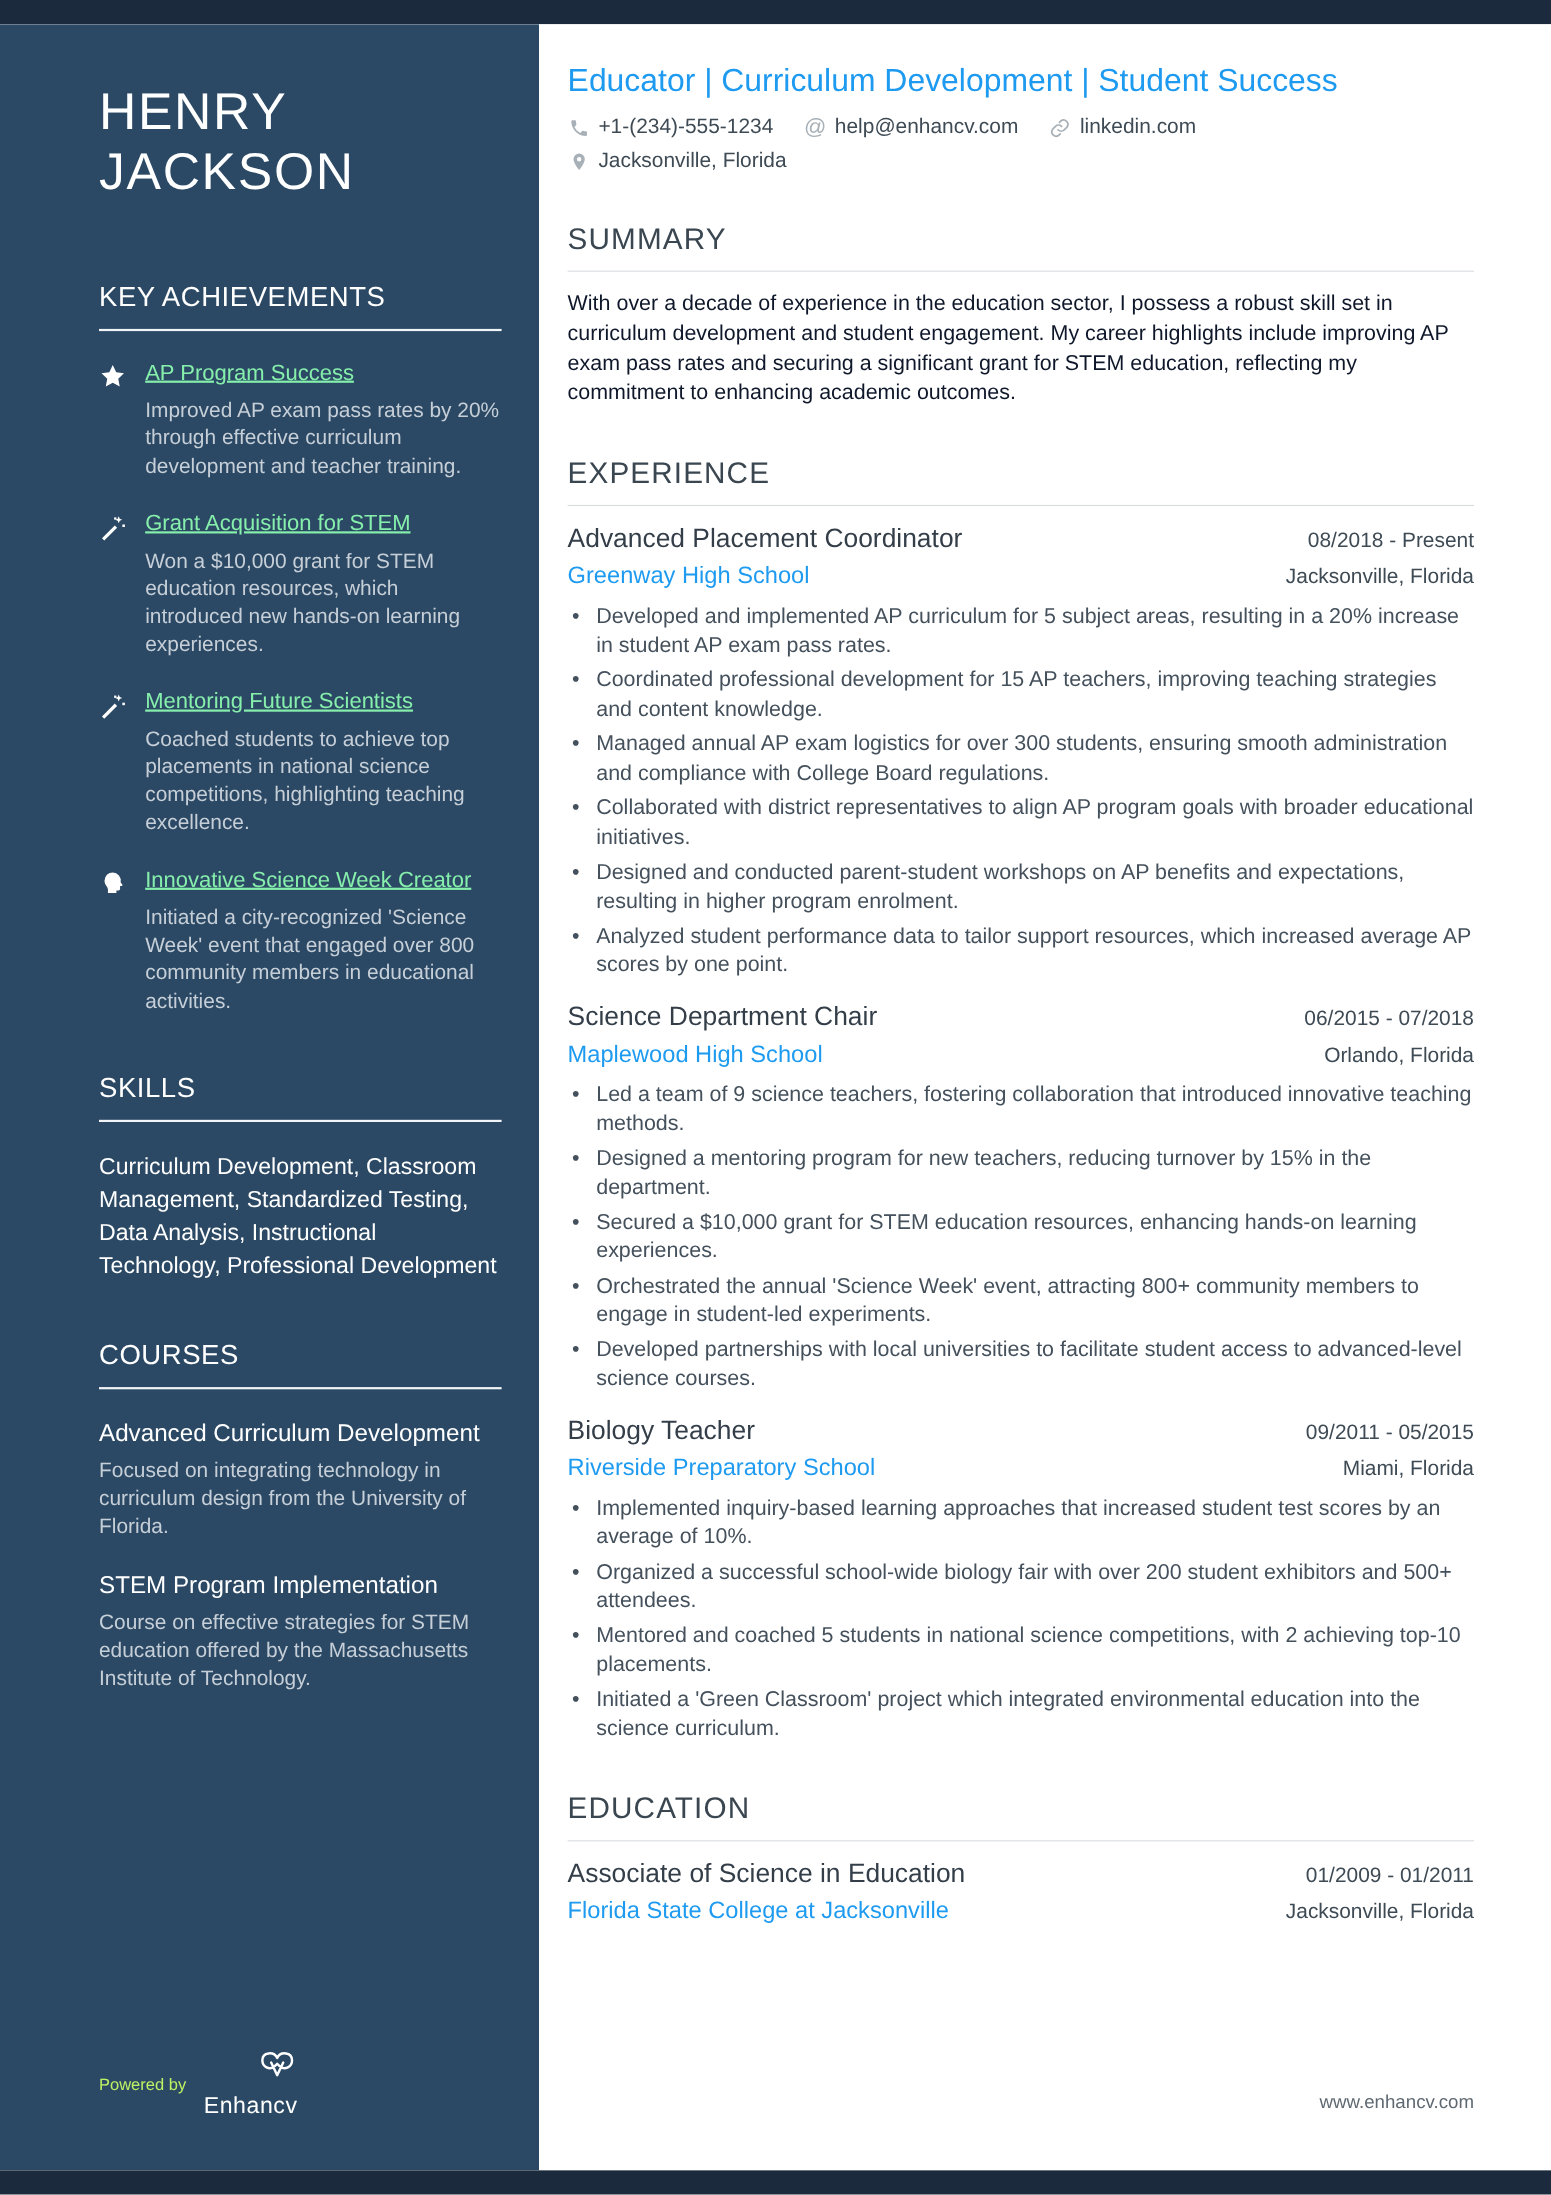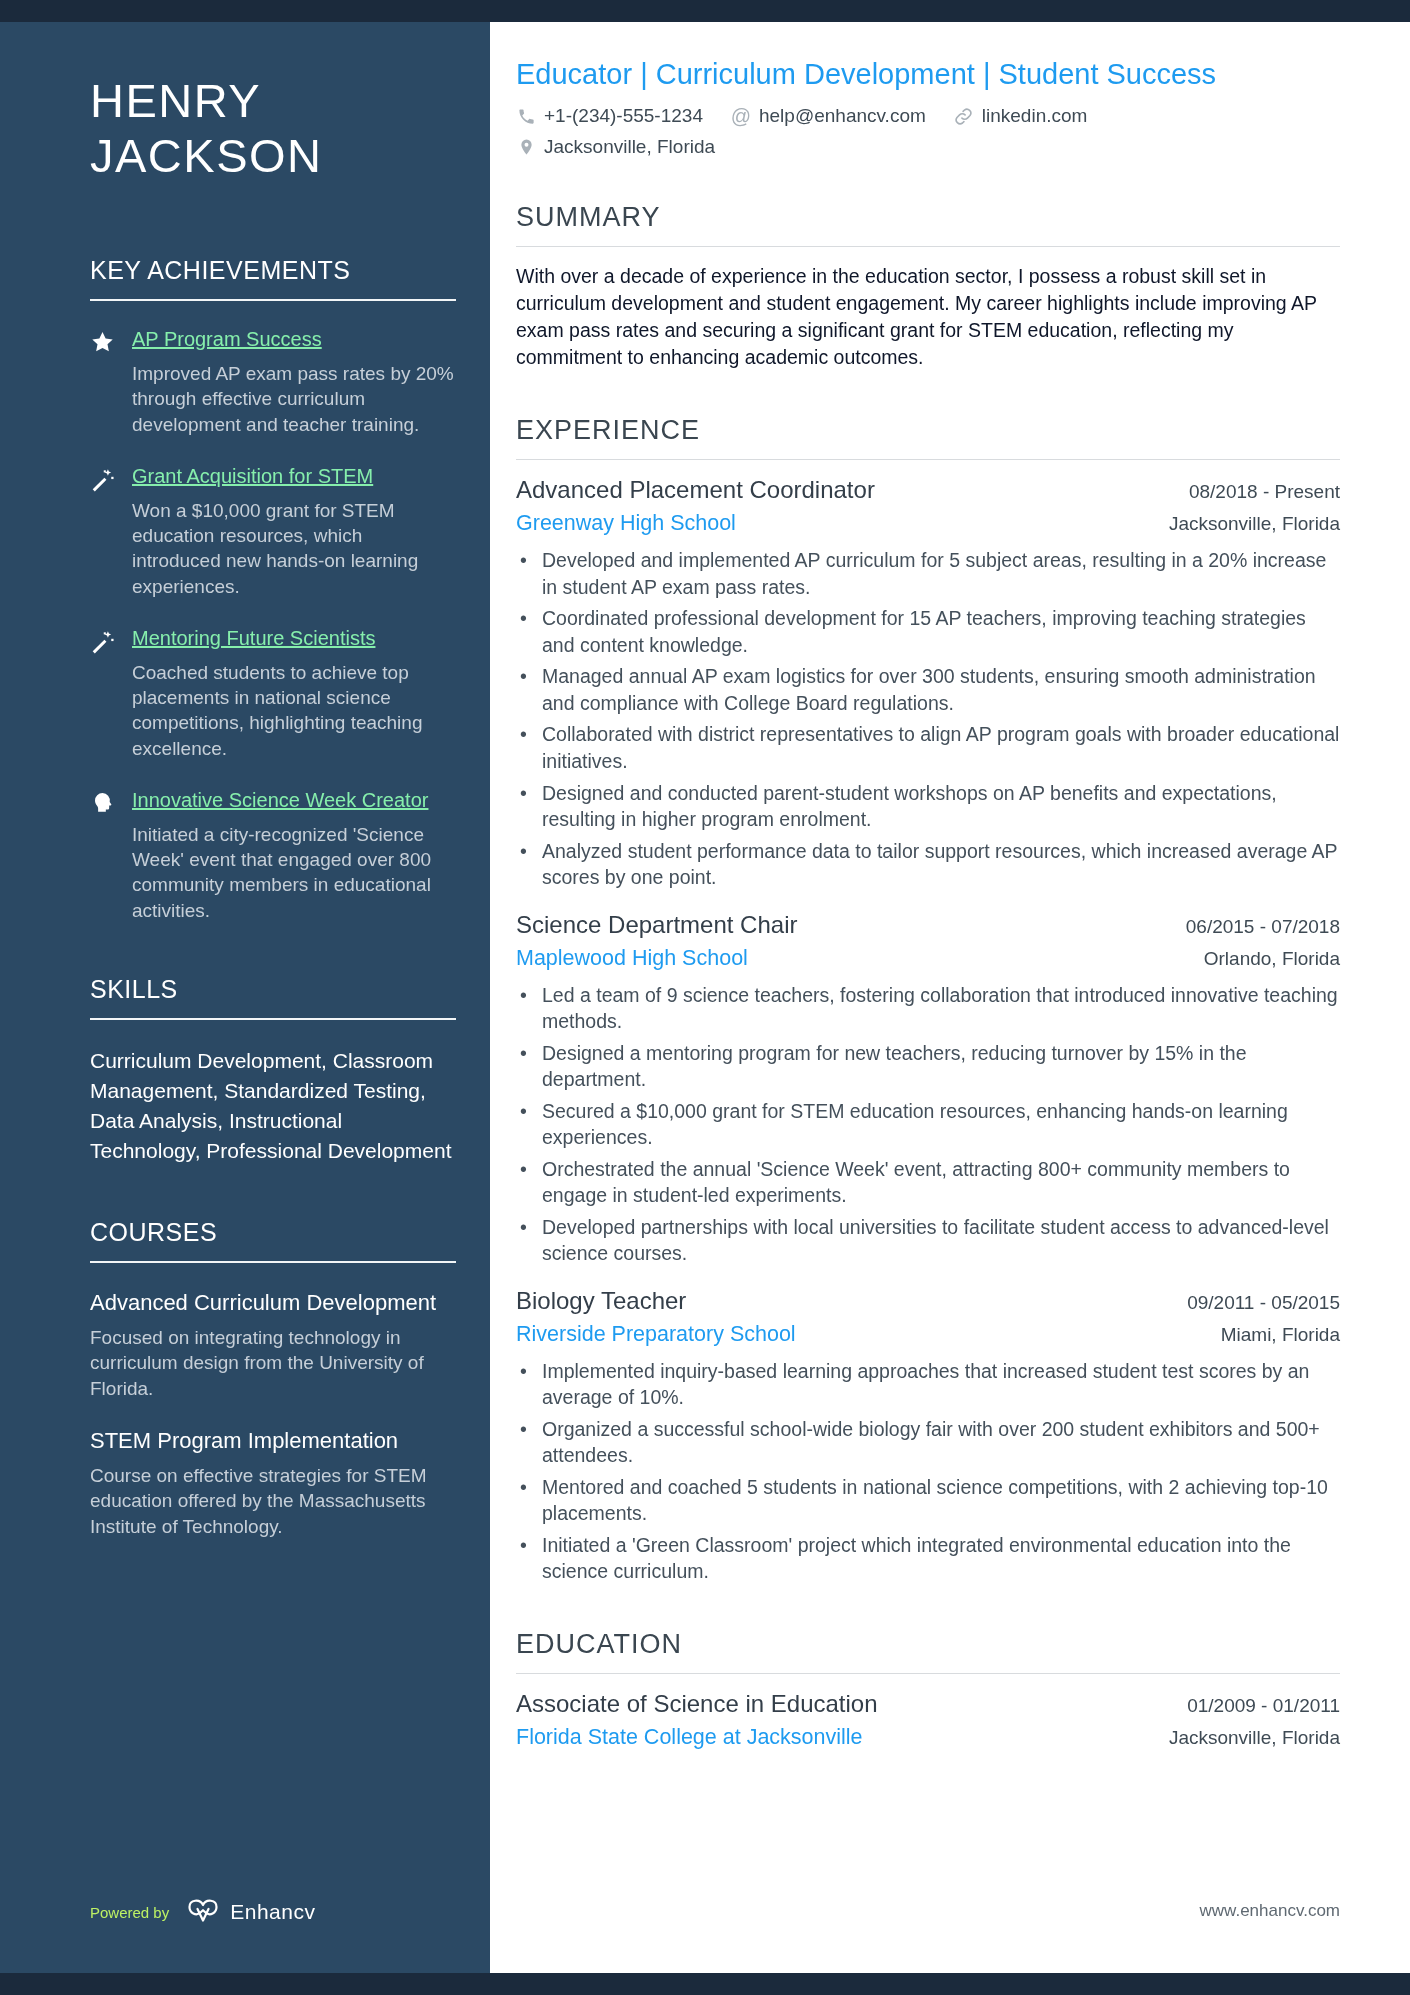--- a/index.html
+++ b/index.html
@@ -42,21 +42,21 @@
   .ach-desc{font-size:19px;line-height:1.33;color:#c6cfd8;margin:0;}
   .skills-text{font-size:21px;line-height:1.43;color:#ffffff;margin:0;}
   .course-item{margin-bottom:26px;}
   .course-title{font-size:22px;font-weight:500;line-height:1.28;margin:0 0 8px 0;color:#ffffff;}
   .course-desc{font-size:19px;line-height:1.33;color:#c6cfd8;margin:0;}
   .side-footer{
     position:absolute;left:90px;bottom:46px;
     display:flex;align-items:center;gap:16px;
   }
   .powered-by{font-size:15px;color:#bef264;}
-  .brand-wrap{display:flex;align-items:center;gap:9px;}
+  .brand-wrap{display:flex;align-items:flex-end;gap:9px;flex-direction:column;}
   .brand-name{font-size:21px;font-weight:500;letter-spacing:.5px;color:#ffffff;}
   
   .main{
     flex:1;box-sizing:border-box;position:relative;
     padding:30px 70px 0 26px;background:#ffffff;
   }
   .main-title{
     font-size:29px;font-weight:500;color:#1e9bf0;margin:6px 0 14px 0;
   }
   .contact-row{

